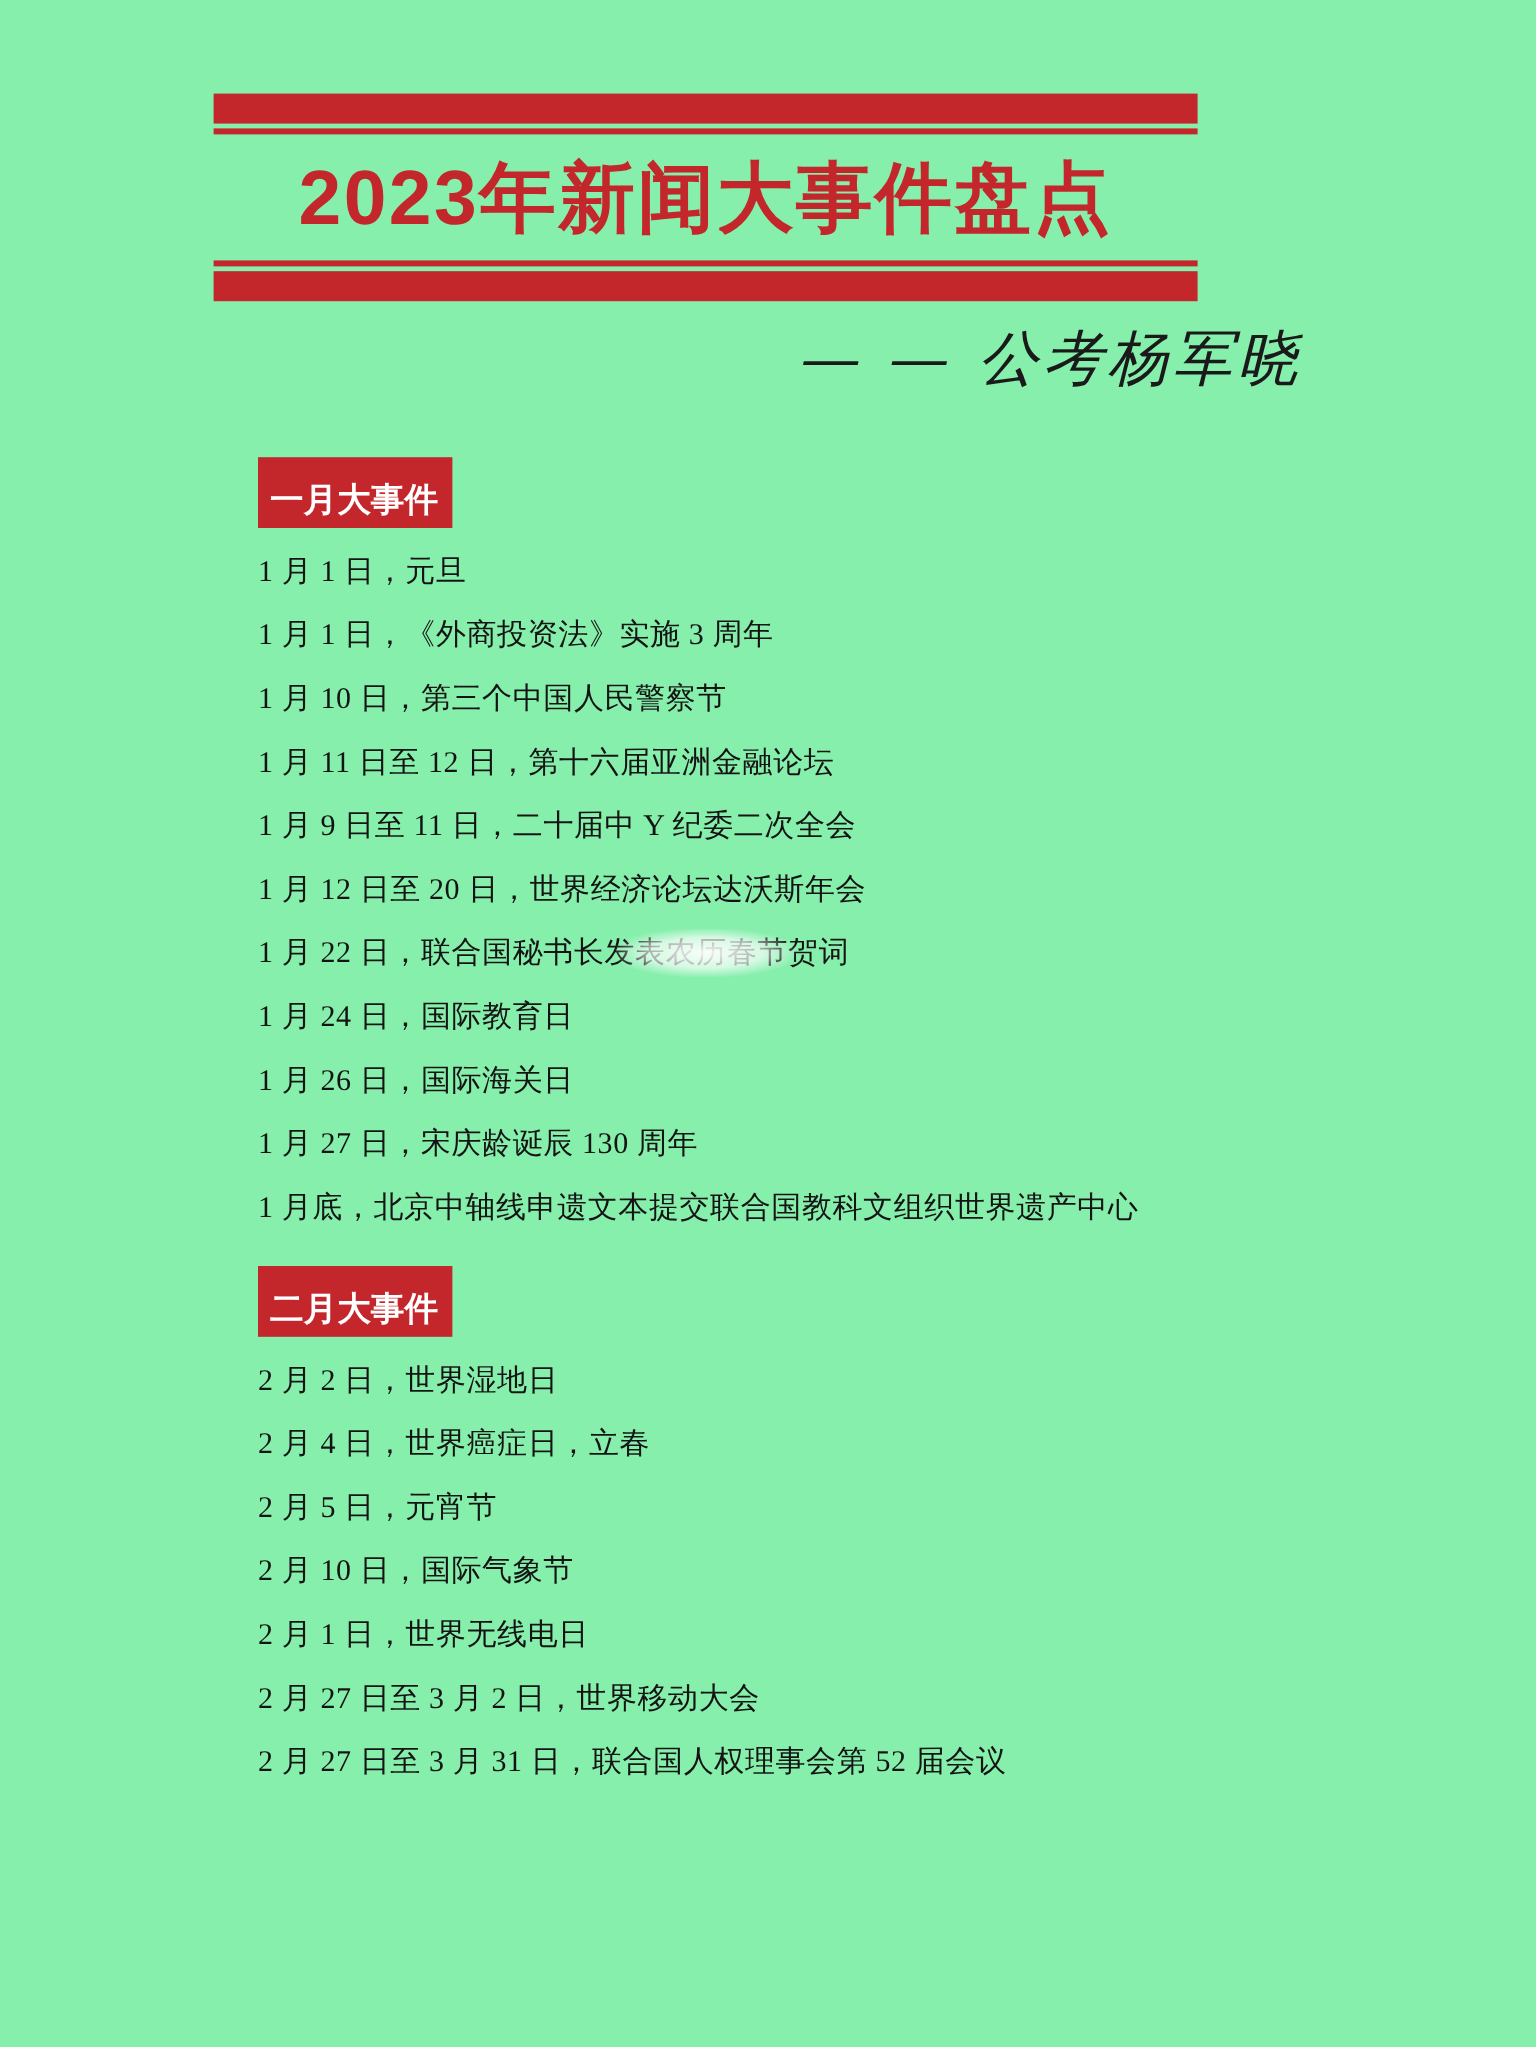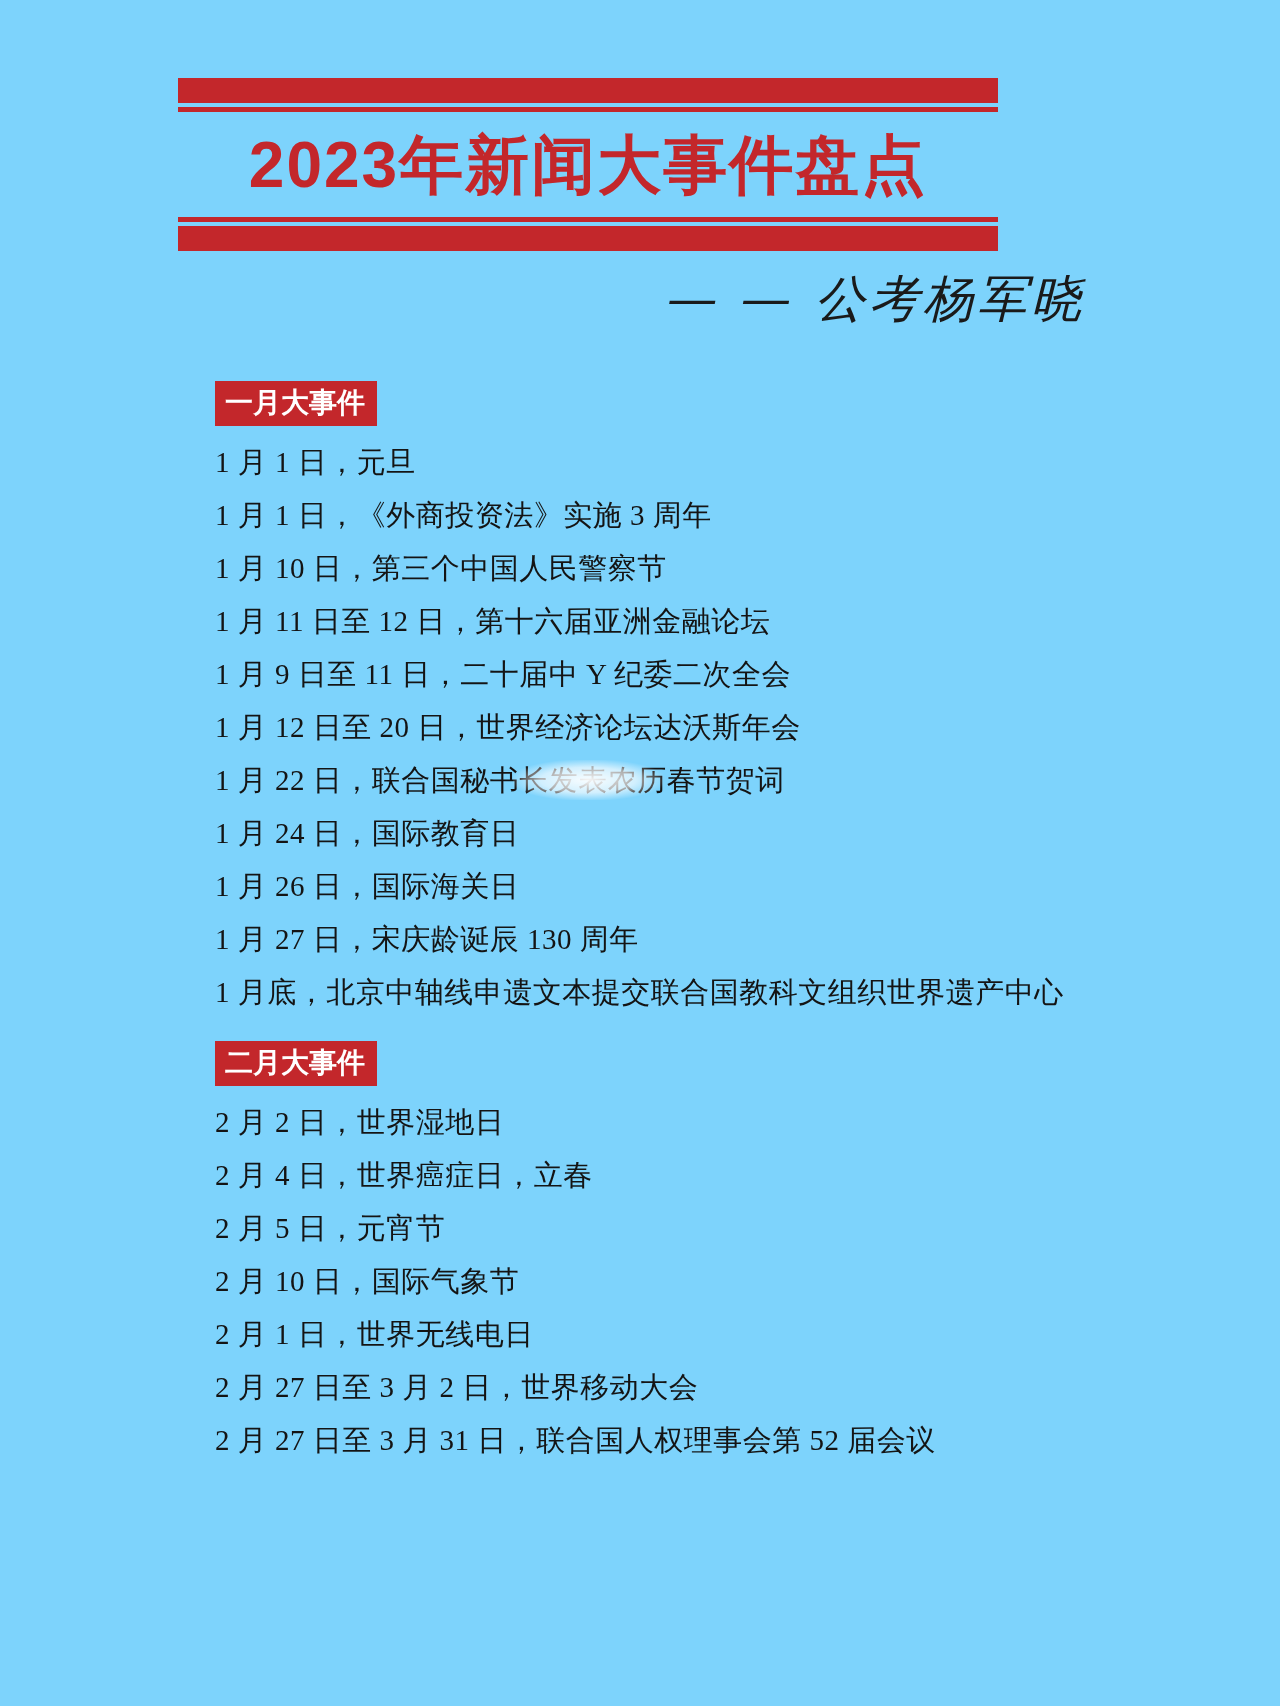--- a/index.html
+++ b/index.html
@@ -1,19 +1,19 @@
 <!DOCTYPE html>
 <html style="--accent: #c3272b; --text: #141414;"><head>
 <meta charset="utf-8">
 <style>
   :root { --accent:#c3272b; --text:#141414; }
   * { margin:0; padding:0; box-sizing:border-box; }
   body { background:#ffffff; }
   .page {
-    position:relative; width:1280px; height:1706px; background:#7dd3fc;
+    position:relative; width:1280px; height:1706px; background:#86efac;
     overflow:hidden; color:var(--text);
     font-family:"Liberation Serif","DejaVu Serif",serif;
   }
   .header { margin:78px 0 0 178px; width:820px; }
   .rule { background:var(--accent); }
   .rule-thick { height:25px; }
   .rule-thin  { height:5px; margin-top:4px; }
   .rule-thin-b { height:5px; }
   .rule-thick-b { height:25px; margin-top:4px; }
   .title {
@@ -27,25 +27,25 @@
     font-size:50px; line-height:72px; font-style:italic;
     font-family:"DejaVu Serif","Liberation Serif",serif;
     color:#1a1a1a; letter-spacing:4px;margin-left:40px;
   }
   .month { margin:46px 0 0 215px; }
   .month + .month { margin-top:22px; }
   .badge {
     display:inline-block; background:var(--accent); color:#ffffff;
     font-family:"Liberation Sans","DejaVu Sans",sans-serif;
     font-weight:bold; font-size:28px; line-height:34px;
-    padding:5px 12px 6px 10px; margin-bottom:6px;
+    padding:19px 12px 6px 10px; margin-bottom:6px;
   }
   .items { margin-top:4px; }
   .item {
-    position:relative; font-size:29px; line-height:53px;
+    position:relative; font-size:25px; line-height:53px;
     color:var(--text); letter-spacing:0.5px; max-width:1000px;
   }
   .smudge {
     position:absolute; left:298px; top:6px; width:150px; height:40px;
     background:radial-gradient(ellipse at center,
       rgba(255,255,255,0.95) 0%, rgba(255,255,255,0.65) 45%,
       rgba(255,255,255,0) 75%);
     pointer-events:none;
   }
 </style>

